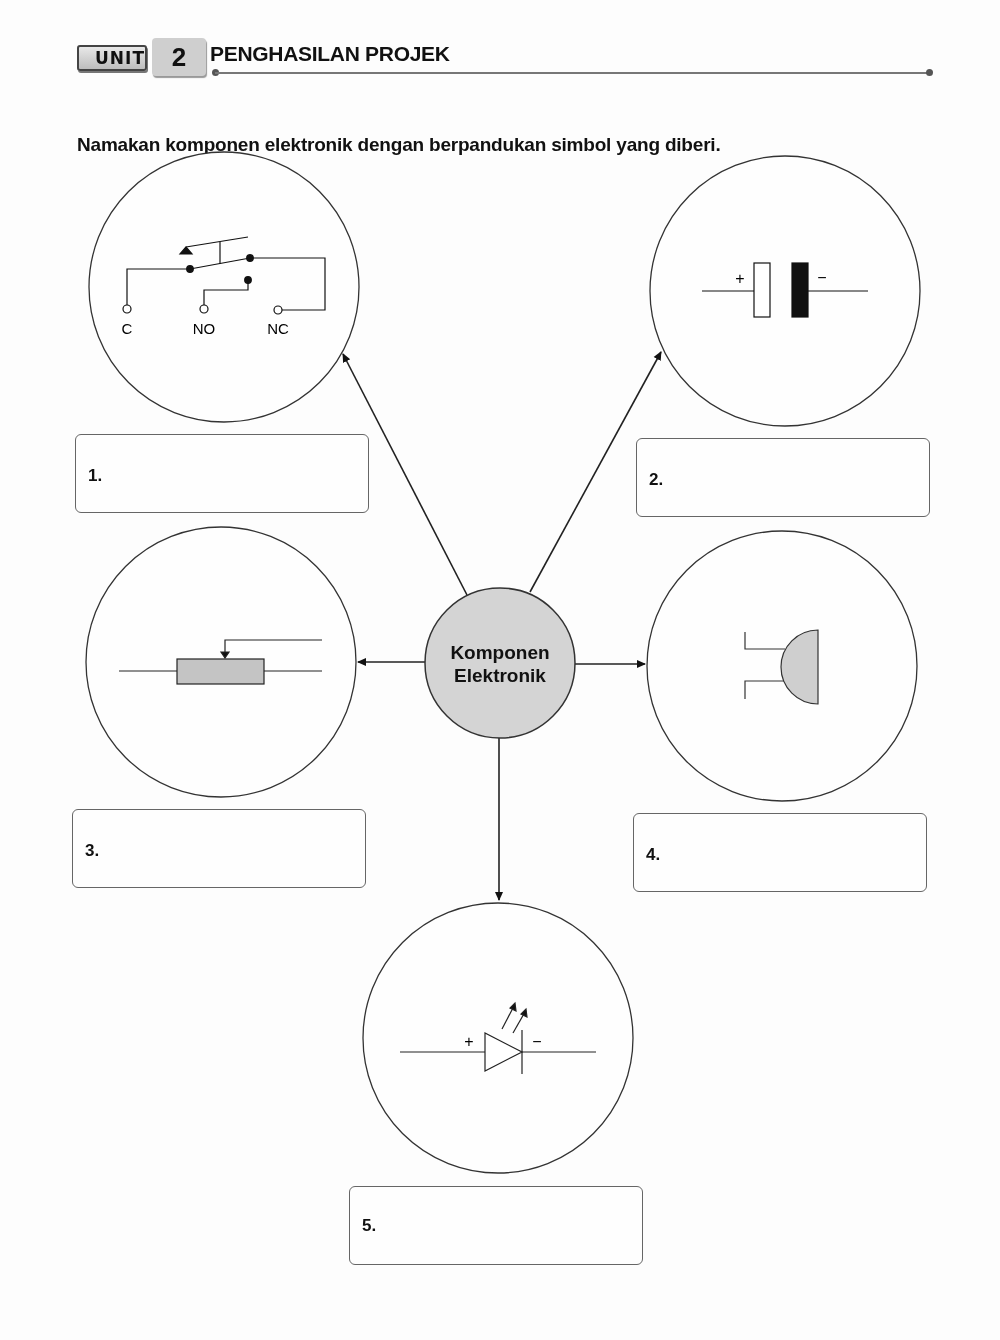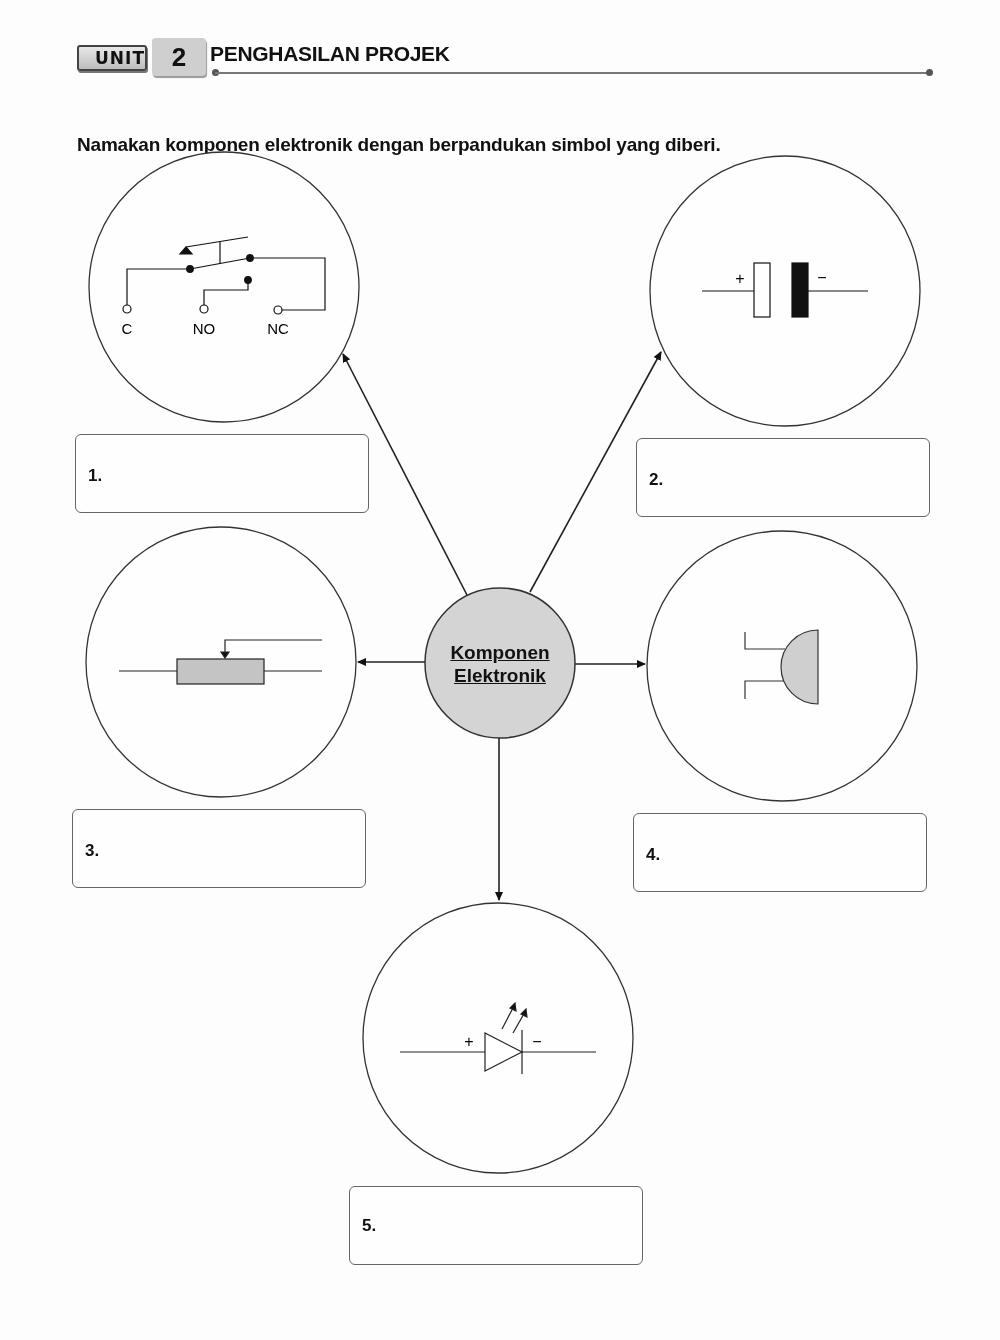--- a/index.html
+++ b/index.html
@@ -7,21 +7,21 @@
   .abs { position:absolute; }
   .unit-tag { left:77px; top:45px; width:66px; height:22px; border:2px solid #444; border-radius:3px; background:linear-gradient(#e8e8e8,#bdbdbd); font:bold 17px "DejaVu Sans", sans-serif; letter-spacing:1px; text-align:right; line-height:22px; box-shadow:1px 2px 0 #777; }
   .unit-num { left:152px; top:38px; width:54px; height:38px; background:#cfcfcf; border-radius:4px; font:bold 26px "Liberation Sans", sans-serif; text-align:center; line-height:38px; box-shadow:1px 2px 1px #999; }
   .header-title { left:210px; top:42px; font:bold 21px "Liberation Sans", sans-serif; letter-spacing:-0.3px; }
   .header-line { left:215px; top:72px; width:715px; height:1.5px; background:#777; }
   .dot { width:7px; height:7px; border-radius:50%; background:#555; }
   .instruction { left:77px; top:103px; font:bold 19px "Liberation Sans", sans-serif; letter-spacing:-0.2px;margin-top:31px; }
   .answer-box { border:1.5px solid #666; border-radius:6px; background:#fefefe; box-sizing:border-box; }
   .answer-label { position:absolute; left:12px; font:bold 17px "Liberation Sans", sans-serif; }
   .answer-input { position:absolute; left:40px; right:10px; top:14px; bottom:14px; border:none; background:transparent; outline:none; font:16px "Liberation Sans", sans-serif; }
-  .hub-text { left:424px; top:641px; width:152px; text-align:center; font:bold 19px "Liberation Sans", sans-serif; line-height:23px;text-decoration:underline; }
+  .hub-text { left:424px; top:641px; width:152px; text-align:center; font:bold 19px "Liberation Sans", sans-serif; line-height:23px; }
   svg text { font-family:"Liberation Sans", sans-serif; }
 </style>
 </head>
 <body>
 
 <div class="abs unit-tag">UNIT</div>
 <div class="abs unit-num">2</div>
 <div class="abs dot" style="left:212px;top:69px;"></div>
 <div class="abs header-title">PENGHASILAN PROJEK</div>
 <div class="abs header-line"></div>

